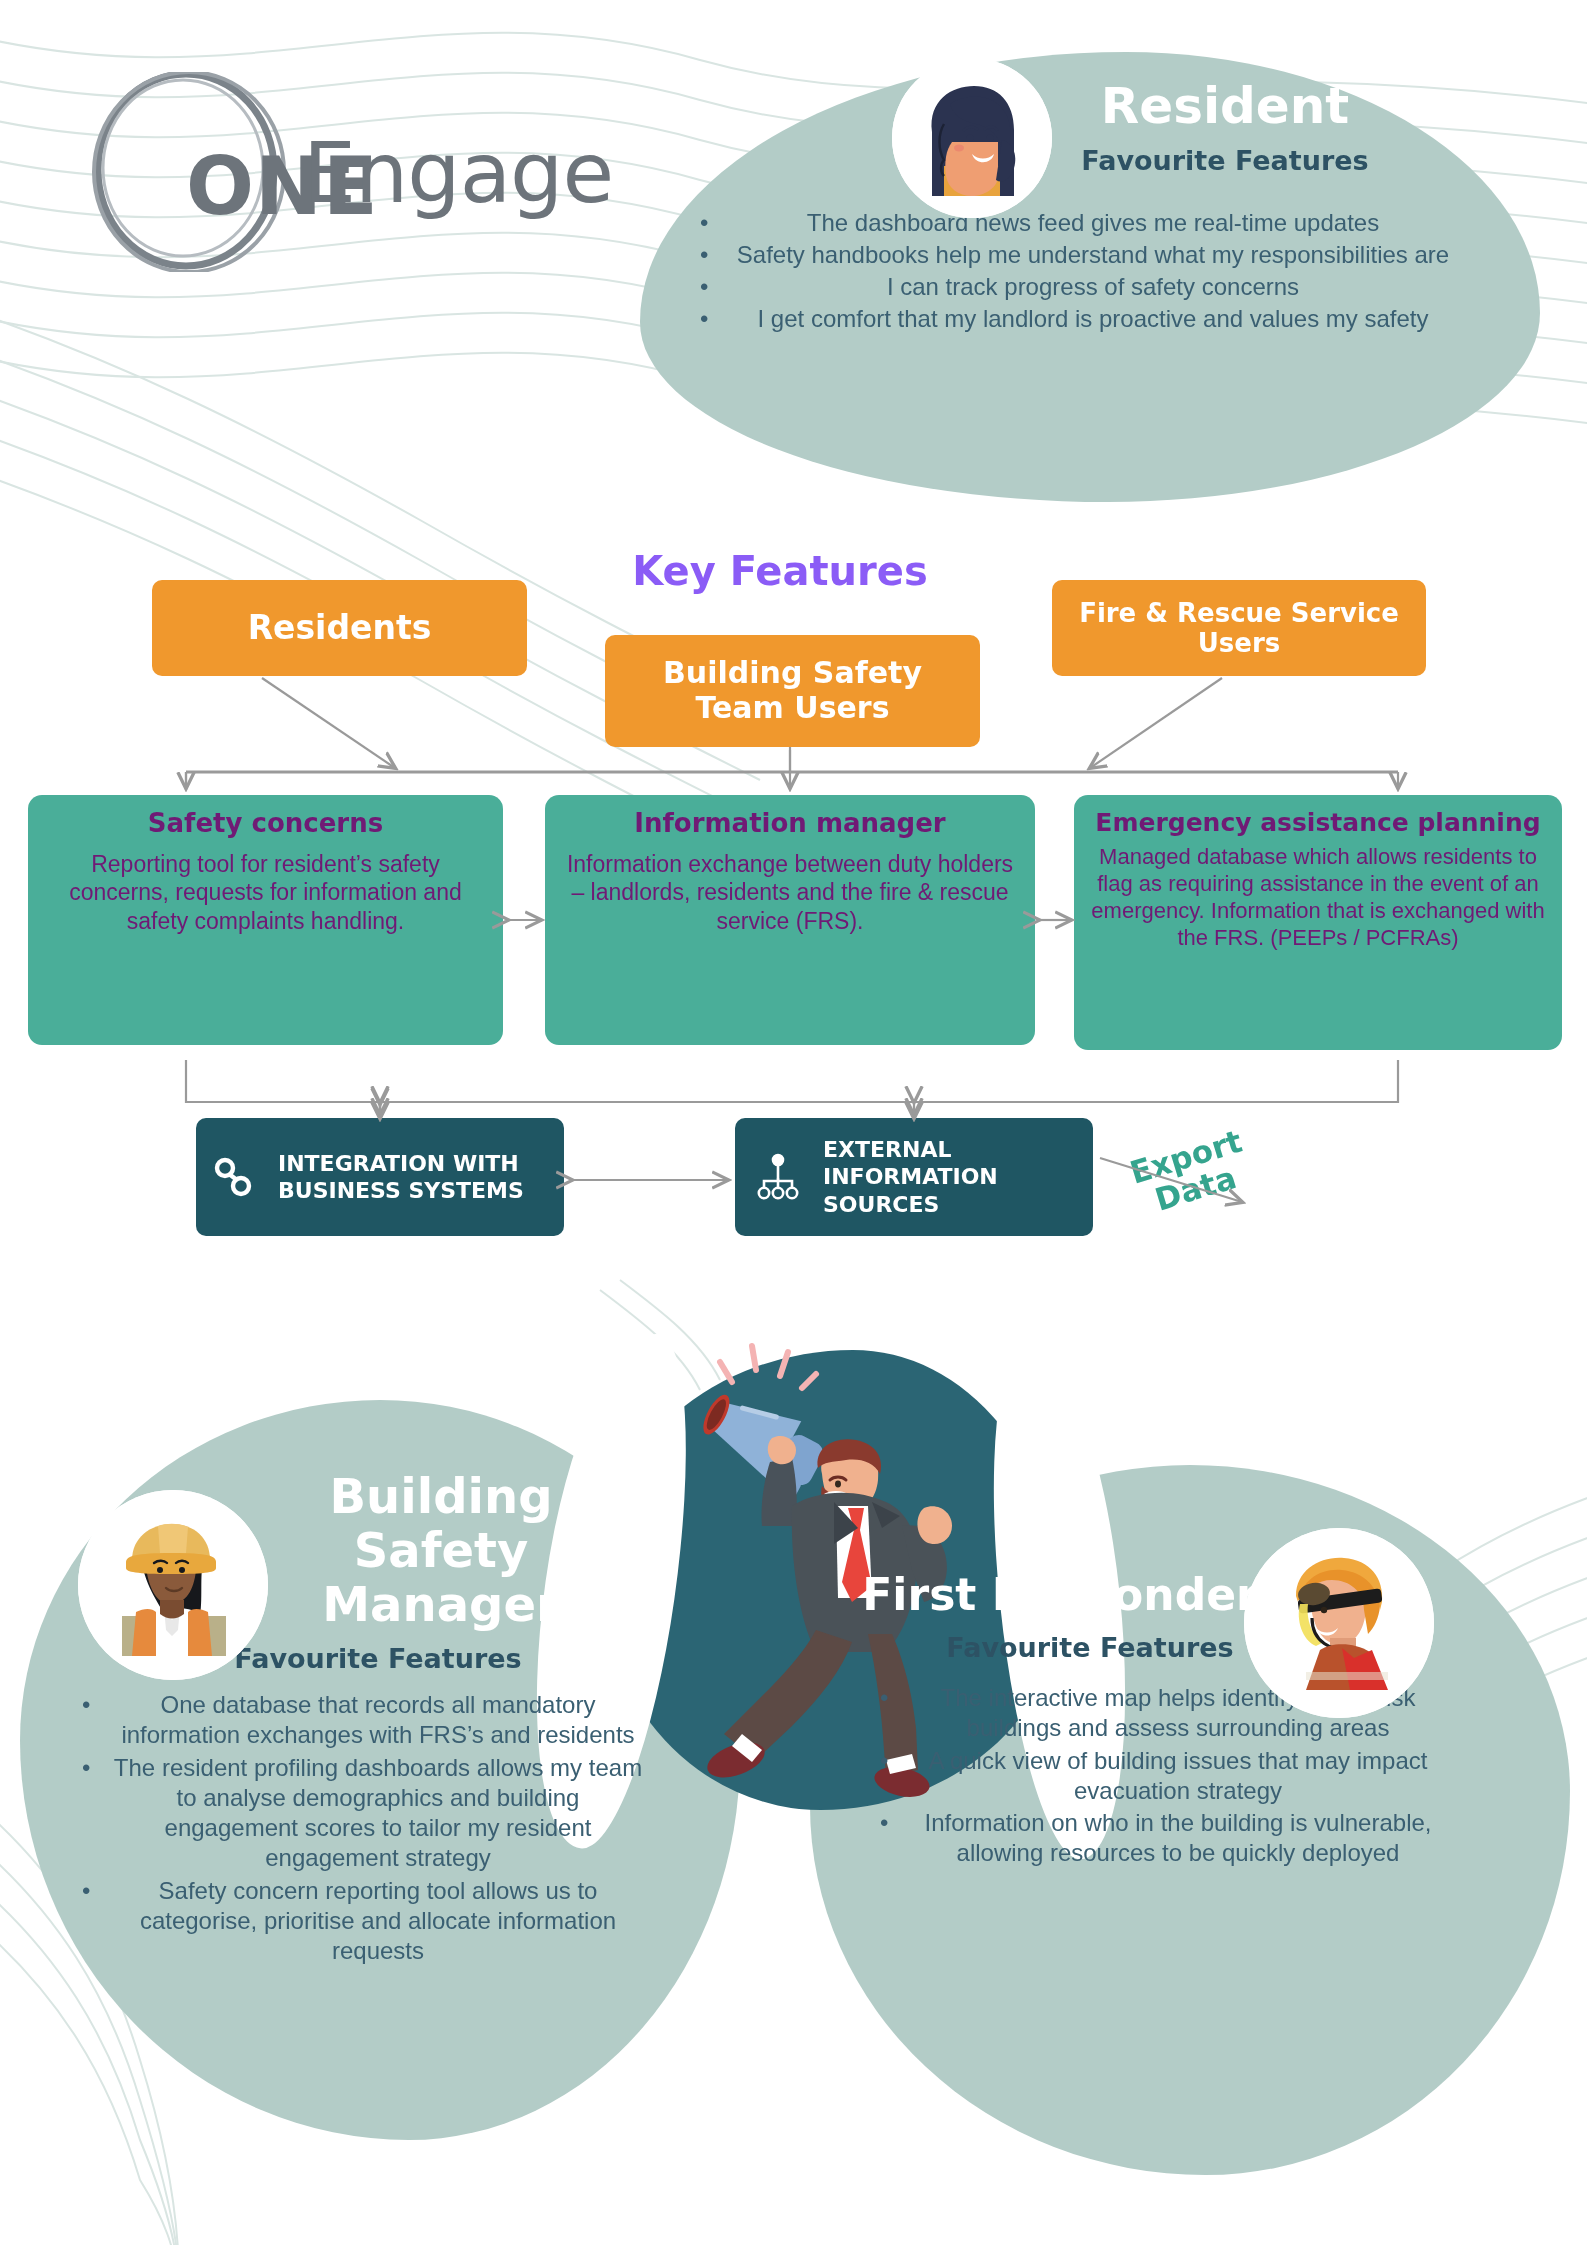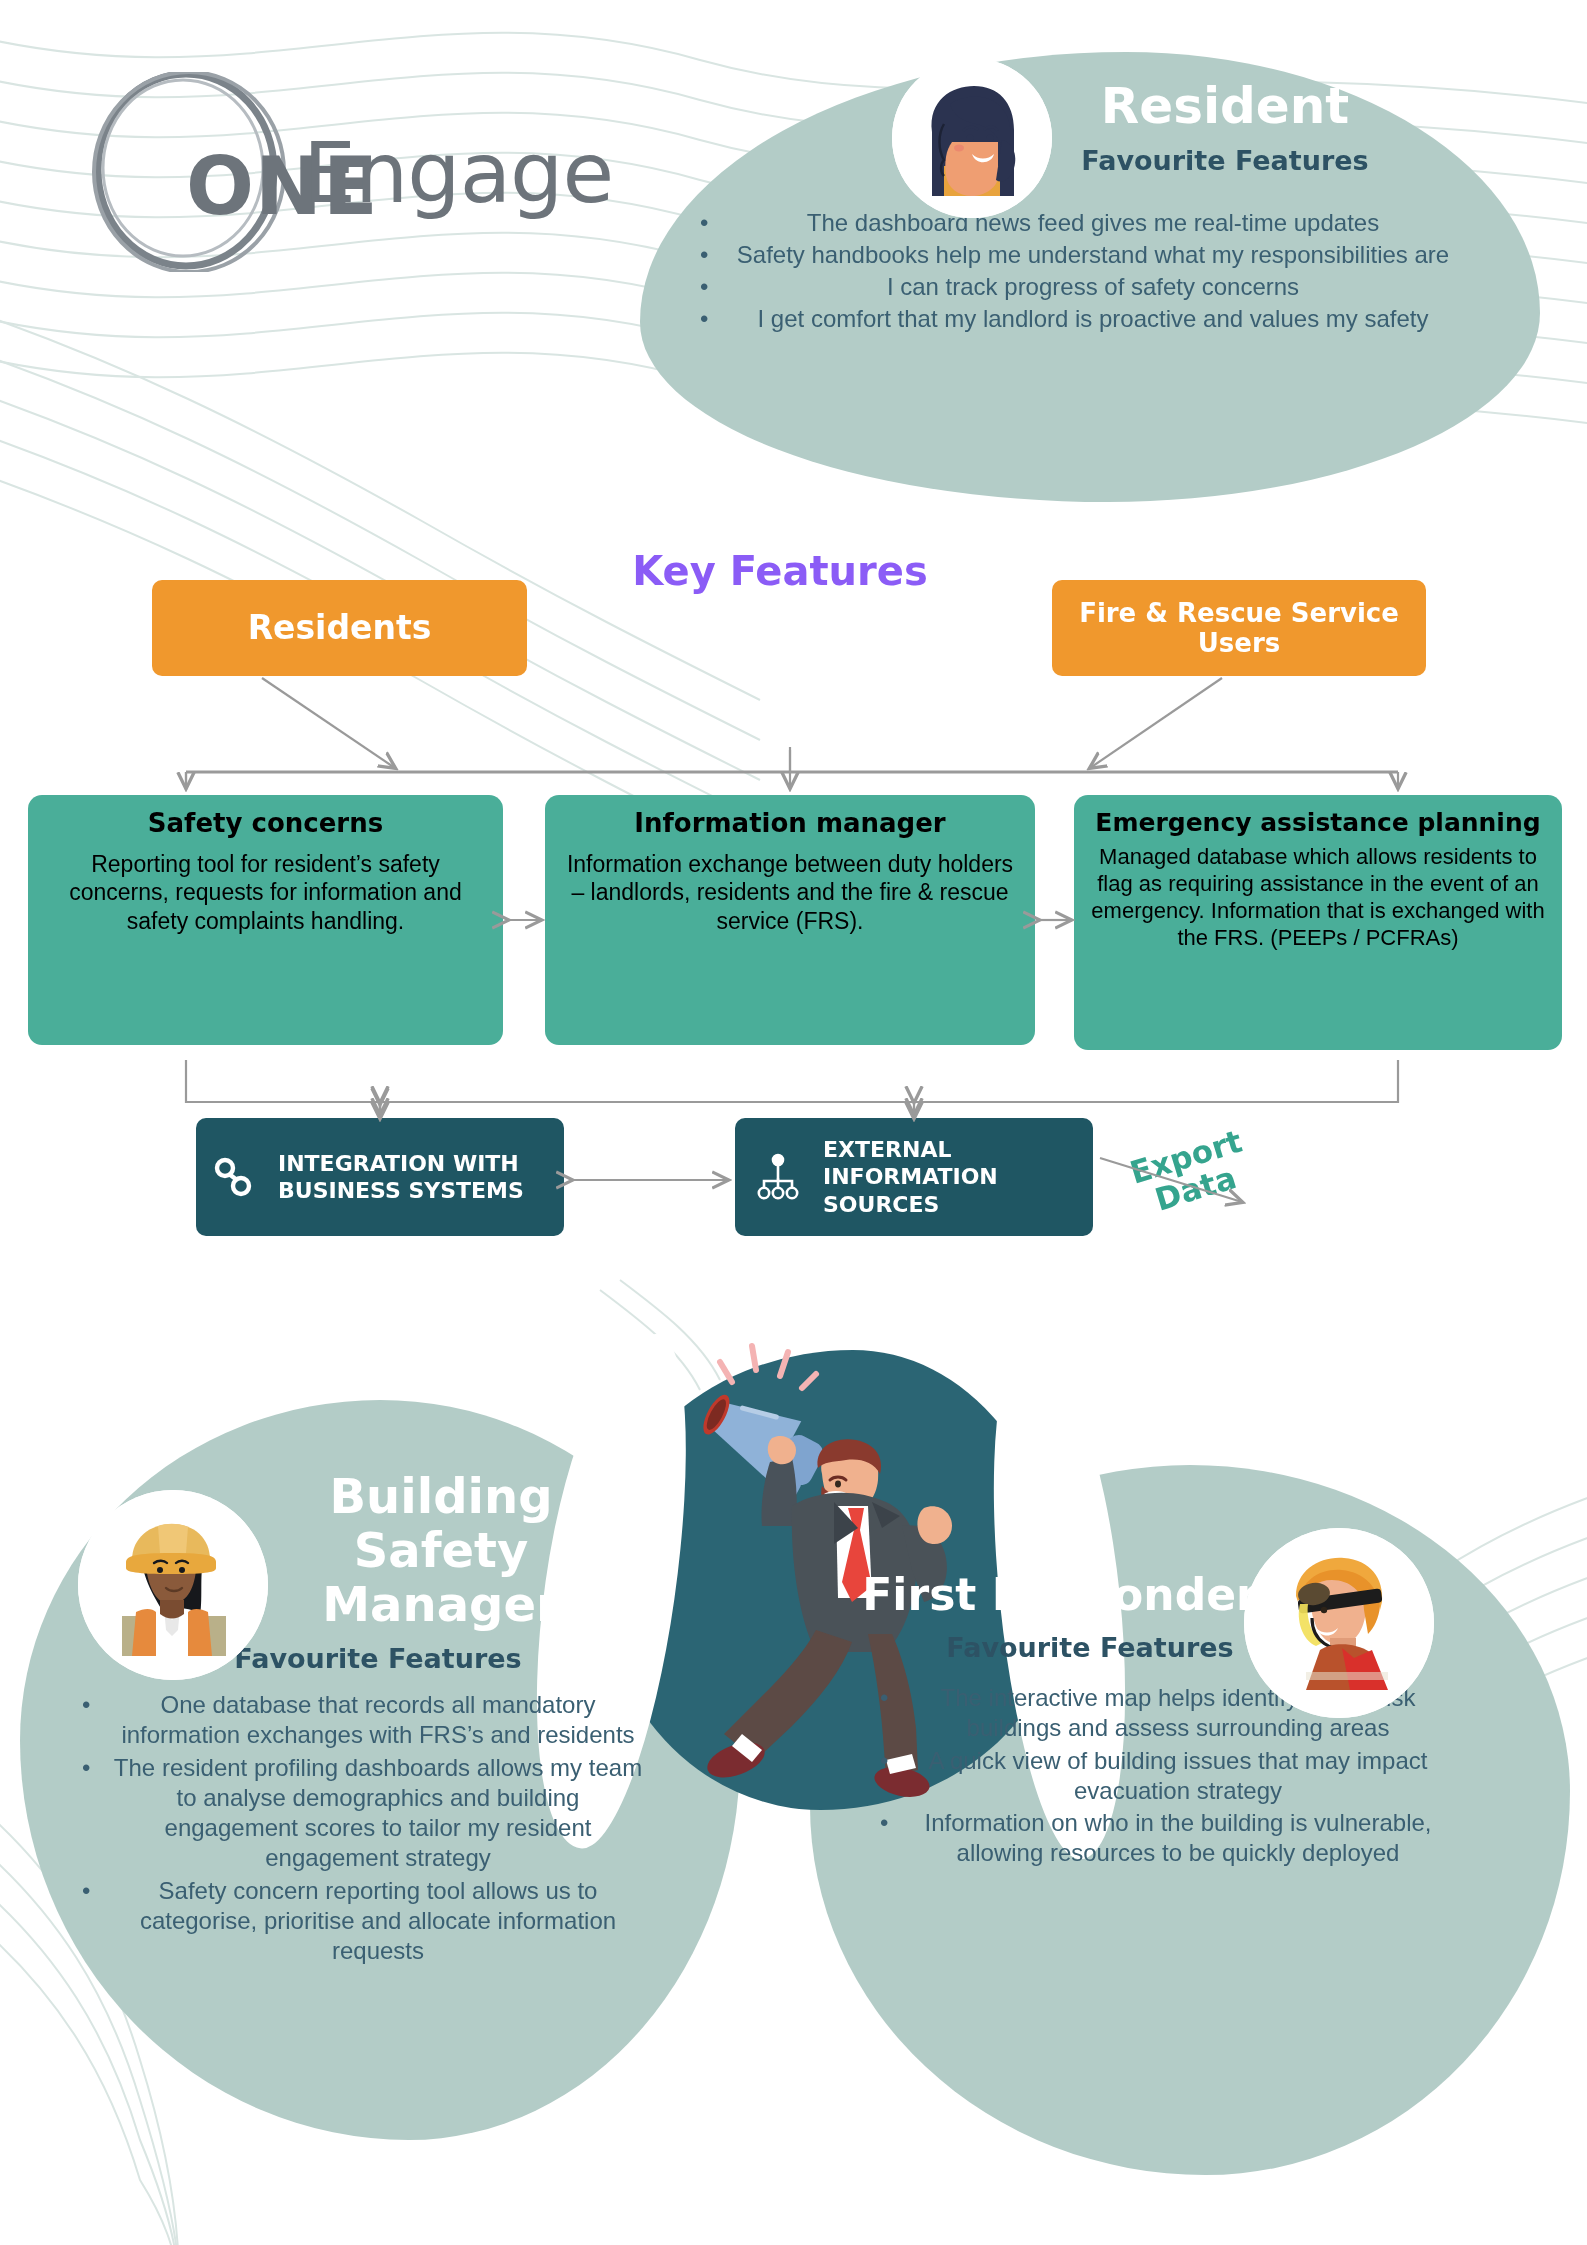--- a/index.html
+++ b/index.html
@@ -91,21 +91,21 @@
     display: flex; align-items: center; justify-content: center; text-align: center;
     color: #ffffff; font-weight: 700; font-size: 33px; line-height: 1.16;
     padding: 6px 12px; font-family: "DejaVu Sans", sans-serif;
   }
   #box-residents { left: 152px; top: 40px; width: 375px; height: 96px; }
   #box-bst { left: 605px; top: 95px; width: 375px; height: 112px; font-size: 30px; }
   #box-frs { left: 1052px; top: 40px; width: 374px; height: 96px; font-size: 26px; }
 
   .teal-box {
     position: absolute; background: #4AAE99; border-radius: 14px;
-    color: #000000; text-align: center; padding: 14px 14px 10px;
+    color: #701a75; text-align: center; padding: 14px 14px 10px;
     font-family: "Liberation Sans", sans-serif;
   }
   .teal-box .tb-title {
     font-weight: 700; font-size: 26px; margin-bottom: 12px; line-height:1.1;
     font-family: "DejaVu Sans", sans-serif;
   }
   .teal-box .tb-body { font-size: 23px; line-height: 1.24; }
   #teal-sc { left: 28px; top: 255px; width: 475px; height: 250px; }
   #teal-im { left: 545px; top: 255px; width: 490px; height: 250px; }
   #teal-ea { left: 1074px; top: 255px; width: 488px; height: 255px; }
@@ -255,20 +255,21 @@
         <path d="M380,566 L380,578" marker-end="url(#ar)"></path>
         <path d="M914,566 L914,578" marker-end="url(#ar)"></path>
 
         <path d="M572,640 L728,640" marker-end="url(#ar)" marker-start="url(#ar)"></path>
 
         <path d="M1100,618 L1242,662" marker-end="url(#ar)"></path>
       </g>
     </svg>
 
     <div id="box-residents" class="orange-box">Residents</div>
+    <div id="box-bst" class="orange-box">Building Safety Team Users</div>
     <div id="box-frs" class="orange-box">Fire &amp; Rescue Service Users</div>
 
     <div id="teal-sc" class="teal-box">
       <div class="tb-title">Safety concerns</div>
       <div class="tb-body">Reporting tool for resident’s safety concerns, requests for information and safety complaints handling.</div>
     </div>
     <div id="teal-im" class="teal-box">
       <div class="tb-title">Information manager</div>
       <div class="tb-body">Information exchange between duty holders – landlords, residents and the fire &amp; rescue service (FRS).</div>
     </div>

